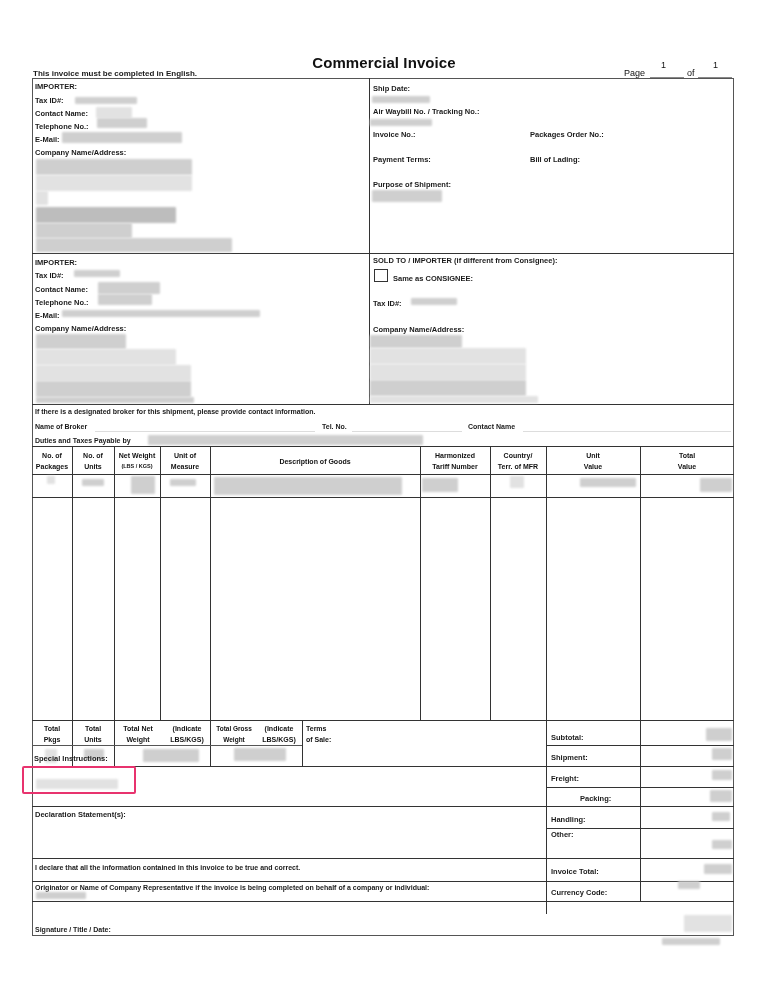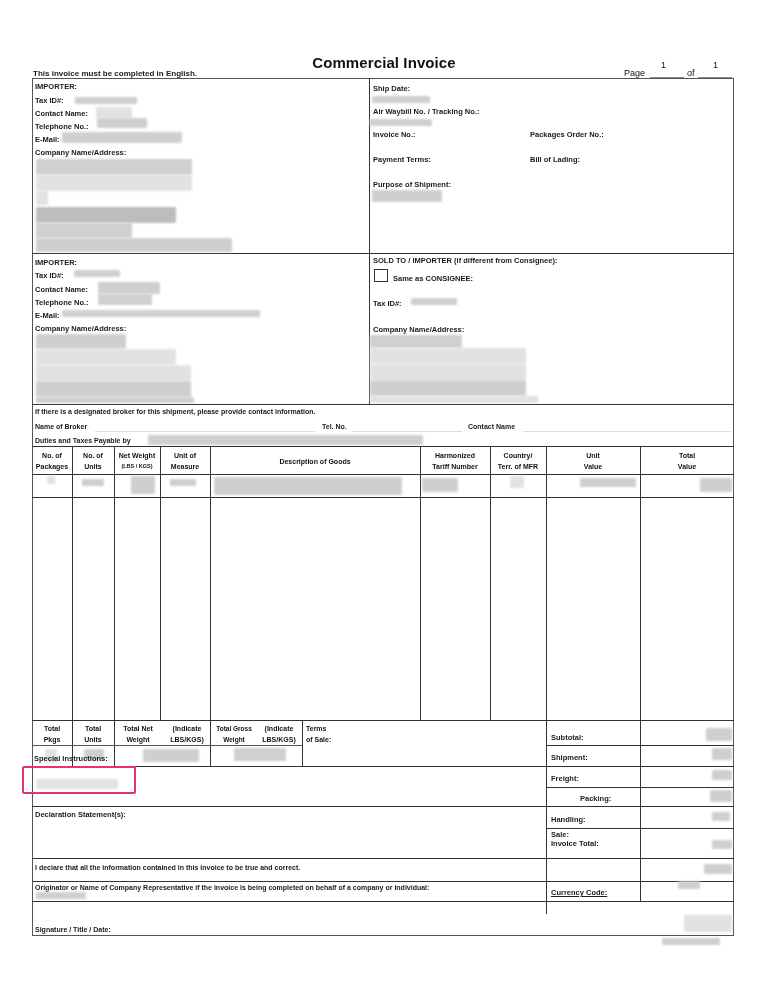--- a/index.html
+++ b/index.html
@@ -230,25 +230,25 @@
 <div class="lbl" style="left:551px;top:733px;">Subtotal:</div>
 <div class="blur" style="left:706px;top:728px;width:26px;height:13px;"></div>
 <div class="lbl" style="left:551px;top:753px;">Shipment:</div>
 <div class="blur" style="left:712px;top:748px;width:20px;height:12px;"></div>
 <div class="lbl" style="left:551px;top:774px;">Freight:</div>
 <div class="blur" style="left:712px;top:770px;width:20px;height:10px;"></div>
 <div class="lbl" style="left:580px;top:794px;">Packing:</div>
 <div class="blur" style="left:710px;top:790px;width:22px;height:12px;"></div>
 <div class="lbl" style="left:551px;top:815px;">Handling:</div>
 <div class="blur" style="left:712px;top:812px;width:18px;height:9px;"></div>
-<div class="lbl" style="left:551px;top:830px;">Sale:</div>
+<div class="lbl" style="left:551px;top:830px;">Other:</div>
 <div class="blur" style="left:712px;top:840px;width:20px;height:9px;"></div>
-<div class="lbl" style="left:551px;top:839px;">Invoice Total:</div>
+<div class="lbl" style="left:551px;top:867px;">Invoice Total:</div>
 <div class="blur" style="left:704px;top:864px;width:28px;height:10px;"></div>
-<div class="lbl" style="left:551px;top:888px;text-decoration:underline;">Currency Code:</div>
+<div class="lbl" style="left:551px;top:888px;">Currency Code:</div>
 <div class="blur" style="left:678px;top:881px;width:22px;height:8px;"></div>
 
 <div class="lbl" style="left:34px;top:754px;">Special Instructions:</div>
 <div class="blur l" style="left:36px;top:779px;width:82px;height:10px;"></div>
 <div class="highlight" style="left:22px;top:766px;width:110px;height:24px;"></div>
 
 <div class="lbl" style="left:35px;top:810px;">Declaration Statement(s):</div>
 <div class="lbl" style="left:35px;top:864px;font-size:7px;">I declare that all the information contained in this invoice to be true and correct.</div>
 <div class="lbl" style="left:35px;top:884px;font-size:7px;">Originator or Name of Company Representative if the invoice is being completed on behalf of a company or individual:</div>
 <div class="blur" style="left:36px;top:892px;width:50px;height:7px;"></div>

